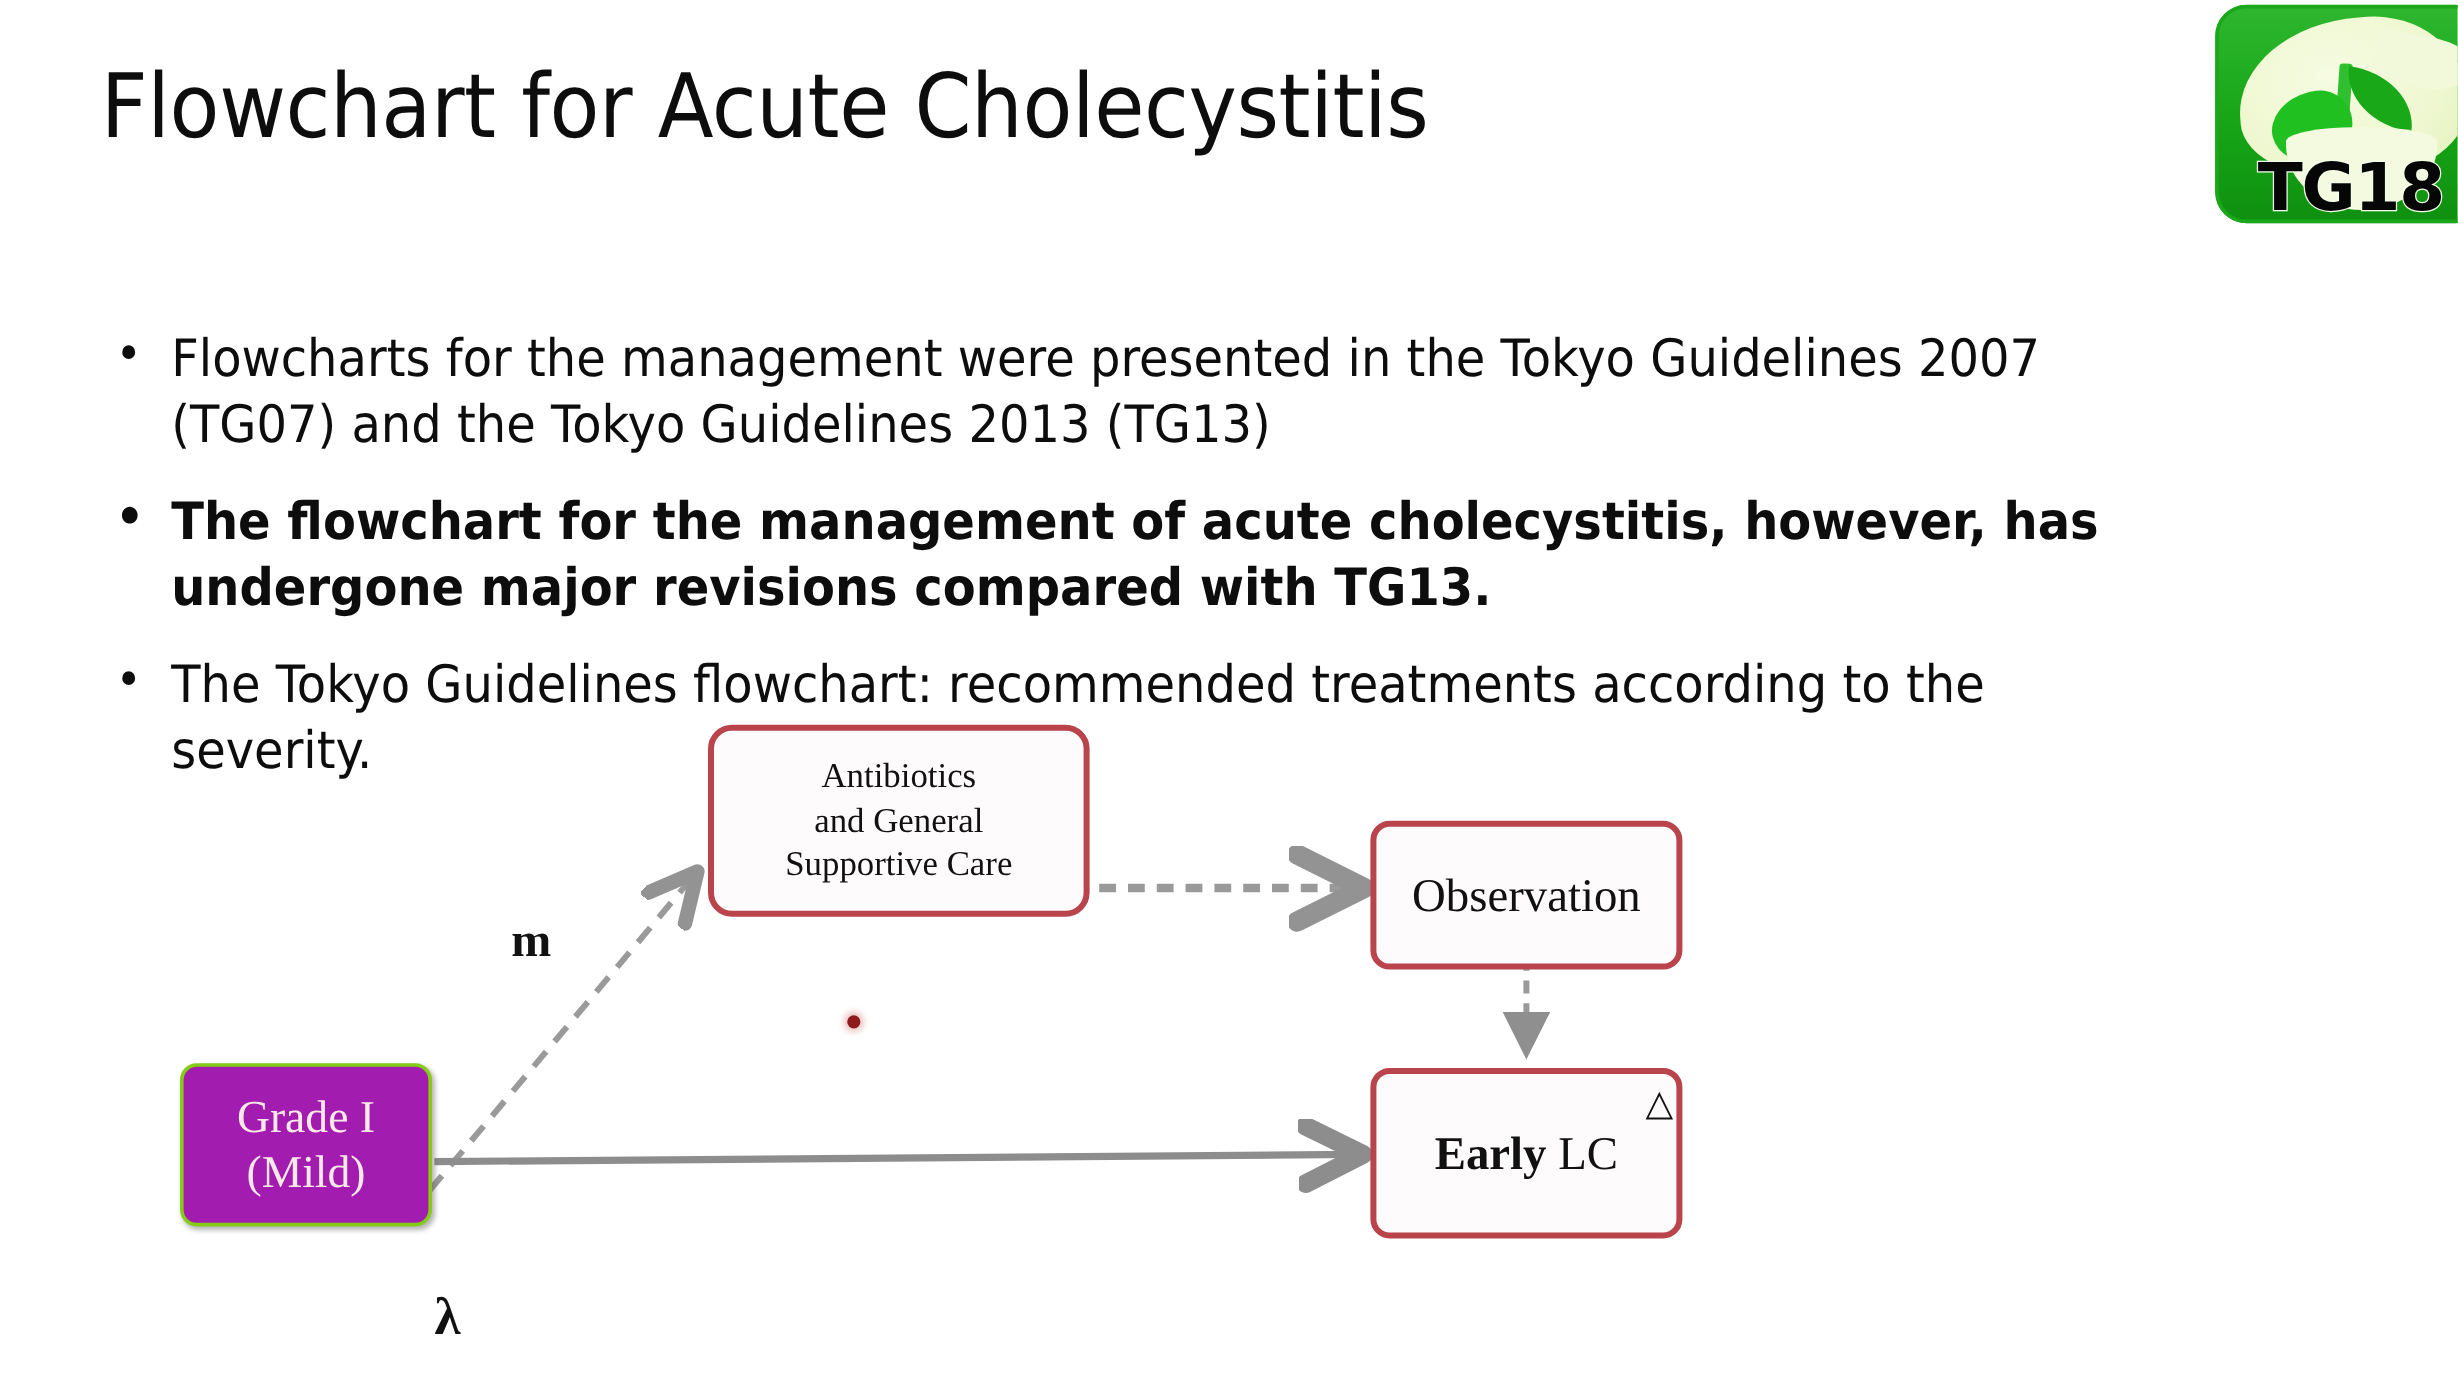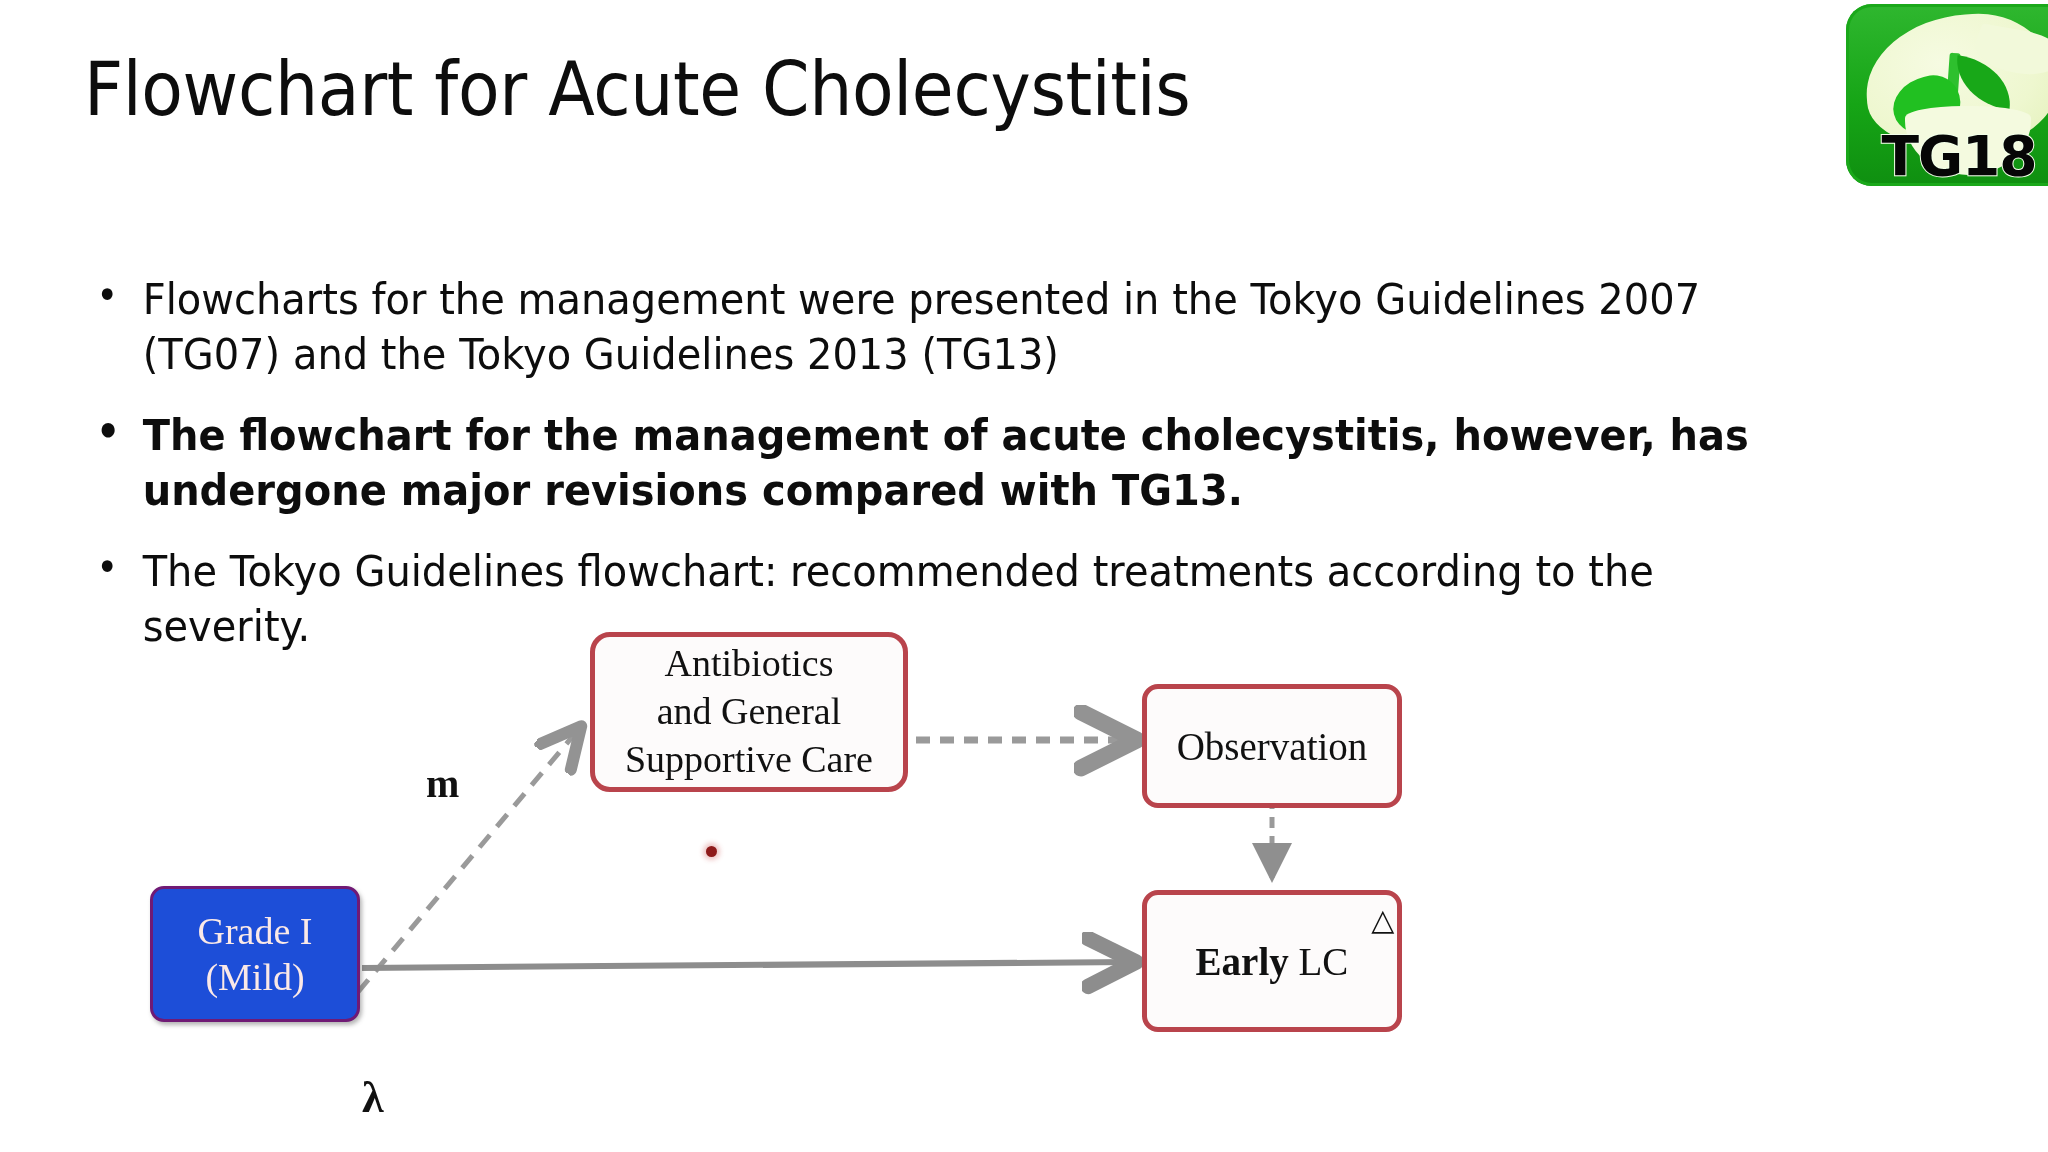--- a/index.html
+++ b/index.html
@@ -178,24 +178,24 @@
     justify-content: center;
     text-align: center;
     font-family: "Liberation Serif", "DejaVu Serif", serif;
     color: #111111;
     background: #fdfbfb;
     border: 5px solid #b9444c;
     border-radius: 16px;
   }
   .node-antibiotics {
     left: 440px;
-    top: 32px;
+    top: 4px;
     width: 318px;
     height: 160px;
-    font-size: 38px;
+    font-size: 29px;
     line-height: 1.26;
     border-radius: 20px;
   }
   .node-observation {
     left: 992px;
     top: 84px;
     width: 260px;
     height: 124px;
     font-size: 39px;
   }
@@ -206,22 +206,22 @@
     height: 142px;
     font-size: 39px;
   }
   .node-grade1 {
     left: 0px;
     top: 286px;
     width: 210px;
     height: 136px;
     font-size: 38px;
     line-height: 1.22;
-    background: #1d4ed8;
-    border: 3px solid #701a75;
+    background: #a21caf;
+    border: 3px solid #84cc16;
     color: #fbe9e7;
     border-radius: 14px;
     box-shadow: 2px 3px 4px rgba(90,90,90,0.45);
   }
   .early-lc-inner {
     position: relative;
     white-space: nowrap;
   }
   .early-lc-bold { font-weight: 700; }
   .tri-mark {

